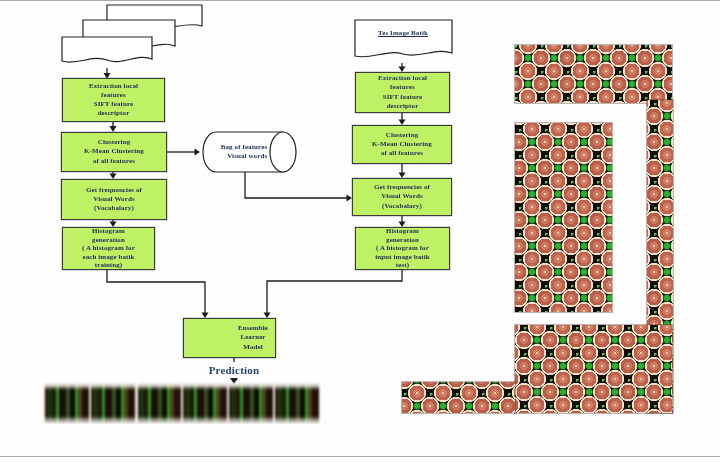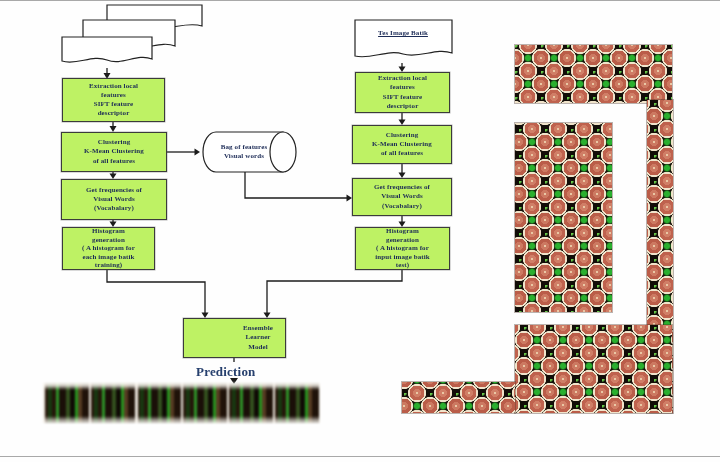--- a/index.html
+++ b/index.html
@@ -17,21 +17,21 @@
     display:flex;align-items:center;justify-content:center;
     text-align:center;font-weight:bold;font-size:7px;line-height:1.3;
     color:#1c2b56;white-space:pre-line;letter-spacing:.1px;padding:1px;box-sizing:border-box;
   }
   .floatlabel{
     position:absolute;z-index:4;display:flex;align-items:center;justify-content:center;
     text-align:center;font-weight:bold;font-size:7px;line-height:1.3;color:#1c2b56;
     white-space:pre-line;letter-spacing:.1px;
   }
   .prediction{
-    position:absolute;z-index:4;font-weight:bold;font-size:13px;
+    position:absolute;z-index:4;text-align:center;font-weight:bold;font-size:11px;
     color:#27406e;letter-spacing:.2px;
   }
   
   .batik{
     position:absolute;z-index:2;background-color:#120d08;filter:blur(.5px) saturate(1.05);
     background-image:
       radial-gradient(circle at 13px 13px, #2fae33 0 2.5px, rgba(47,174,51,0) 4.5px),
       radial-gradient(circle at 0px 0px,   #6cc94f 0 1.8px, rgba(0,0,0,0) 3.5px),
       radial-gradient(circle at 13px 0px,  #e9c7a6 0 1px, #cd7f68 1px 4px, #bb6350 4px 7.4px, #efe3cb 7.4px 8.8px, rgba(0,0,0,0) 9.4px),
       radial-gradient(circle at 13px 26px, #e9c7a6 0 1px, #cd7f68 1px 4px, #bb6350 4px 7.4px, #efe3cb 7.4px 8.8px, rgba(0,0,0,0) 9.4px),
@@ -98,21 +98,21 @@
       <polygon points="263.5,312.5 270.5,312.5 267,318"></polygon>
       <polygon points="398.5,66.5 405.5,66.5 402,72"></polygon>
       <polygon points="398.5,119.5 405.5,119.5 402,125"></polygon>
       <polygon points="398.5,172.5 405.5,172.5 402,178"></polygon>
       <polygon points="398.5,221.5 405.5,221.5 402,227"></polygon>
       <polygon points="230,378 238,378 234,384"></polygon>
     </g>
   </svg>
 
   <div class="floatlabel" style="left:357px;top:24px;width:92px;height:20px;text-decoration:underline;">Tes Image Batik</div>
-  <div class="floatlabel" style="left:206px;top:138px;width:76px;height:28px;">Bag of features
+  <div class="floatlabel" style="left:206px;top:138px;width:76px;height:28px;text-align:right;">Bag of features
 Visual words</div>
 
   <div class="fbox" style="left:62px;top:78px;width:103px;height:44px;">Extraction local
 features
 SIFT feature
 descriptor</div>
   <div class="fbox" style="left:61px;top:132px;width:106px;height:40px;">Clustering
 K-Mean Clustering
 of all features</div>
   <div class="fbox" style="left:61px;top:179px;width:106px;height:41px;">Get frequencies of
@@ -133,21 +133,21 @@
 of all features</div>
   <div class="fbox" style="left:352px;top:178px;width:100px;height:38px;">Get frequencies of
 Visual Words
 (Vocabalary)</div>
   <div class="fbox" style="left:355px;top:227px;width:95px;height:43px;line-height:1.22;">Histogram
 generation
 ( A histogram for
 input image batik
 test)</div>
 
-  <div class="fbox" style="left:183px;top:318px;width:103px;height:40px;padding-left:48px;">Ensemble Learner
+  <div class="fbox" style="left:183px;top:318px;width:93px;height:40px;padding-left:48px;">Ensemble Learner
 Model</div>
   <div class="prediction" style="left:196px;top:364px;width:76px;">Prediction</div>
 
   <div class="batik" style="left:515px;top:45px;width:157px;height:58px;"></div>
   <div class="batik" style="left:647px;top:100px;width:26px;height:313px;background-position:7px 3px;"></div>
   <div class="batik" style="left:515px;top:123px;width:97px;height:189px;background-position:4px 6px;"></div>
   <div class="batik" style="left:515px;top:325px;width:157px;height:88px;background-position:9px 2px;"></div>
   <div class="batik" style="left:402px;top:382px;width:113px;height:31px;background-position:2px 11px;"></div>
 
   <div class="blurstrip" style="left:43px;top:383px;width:277px;height:40px;"></div>

